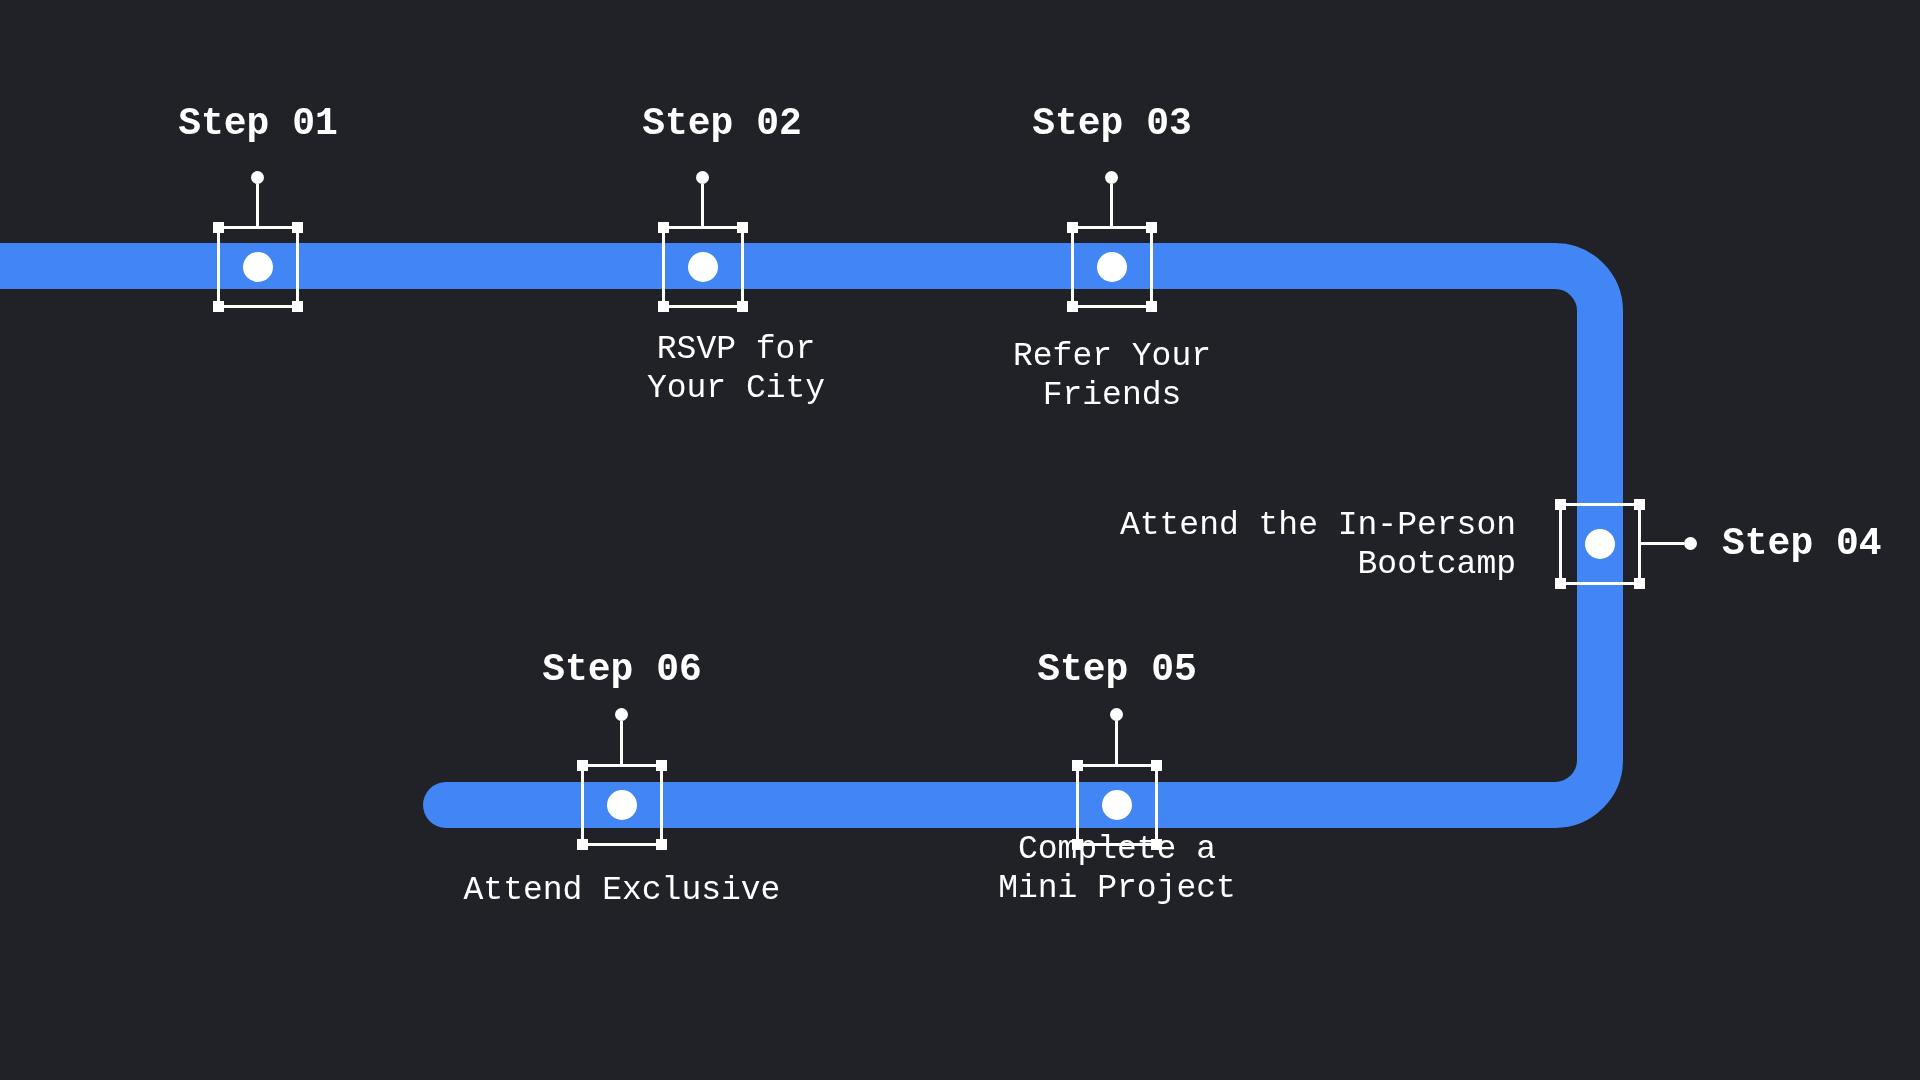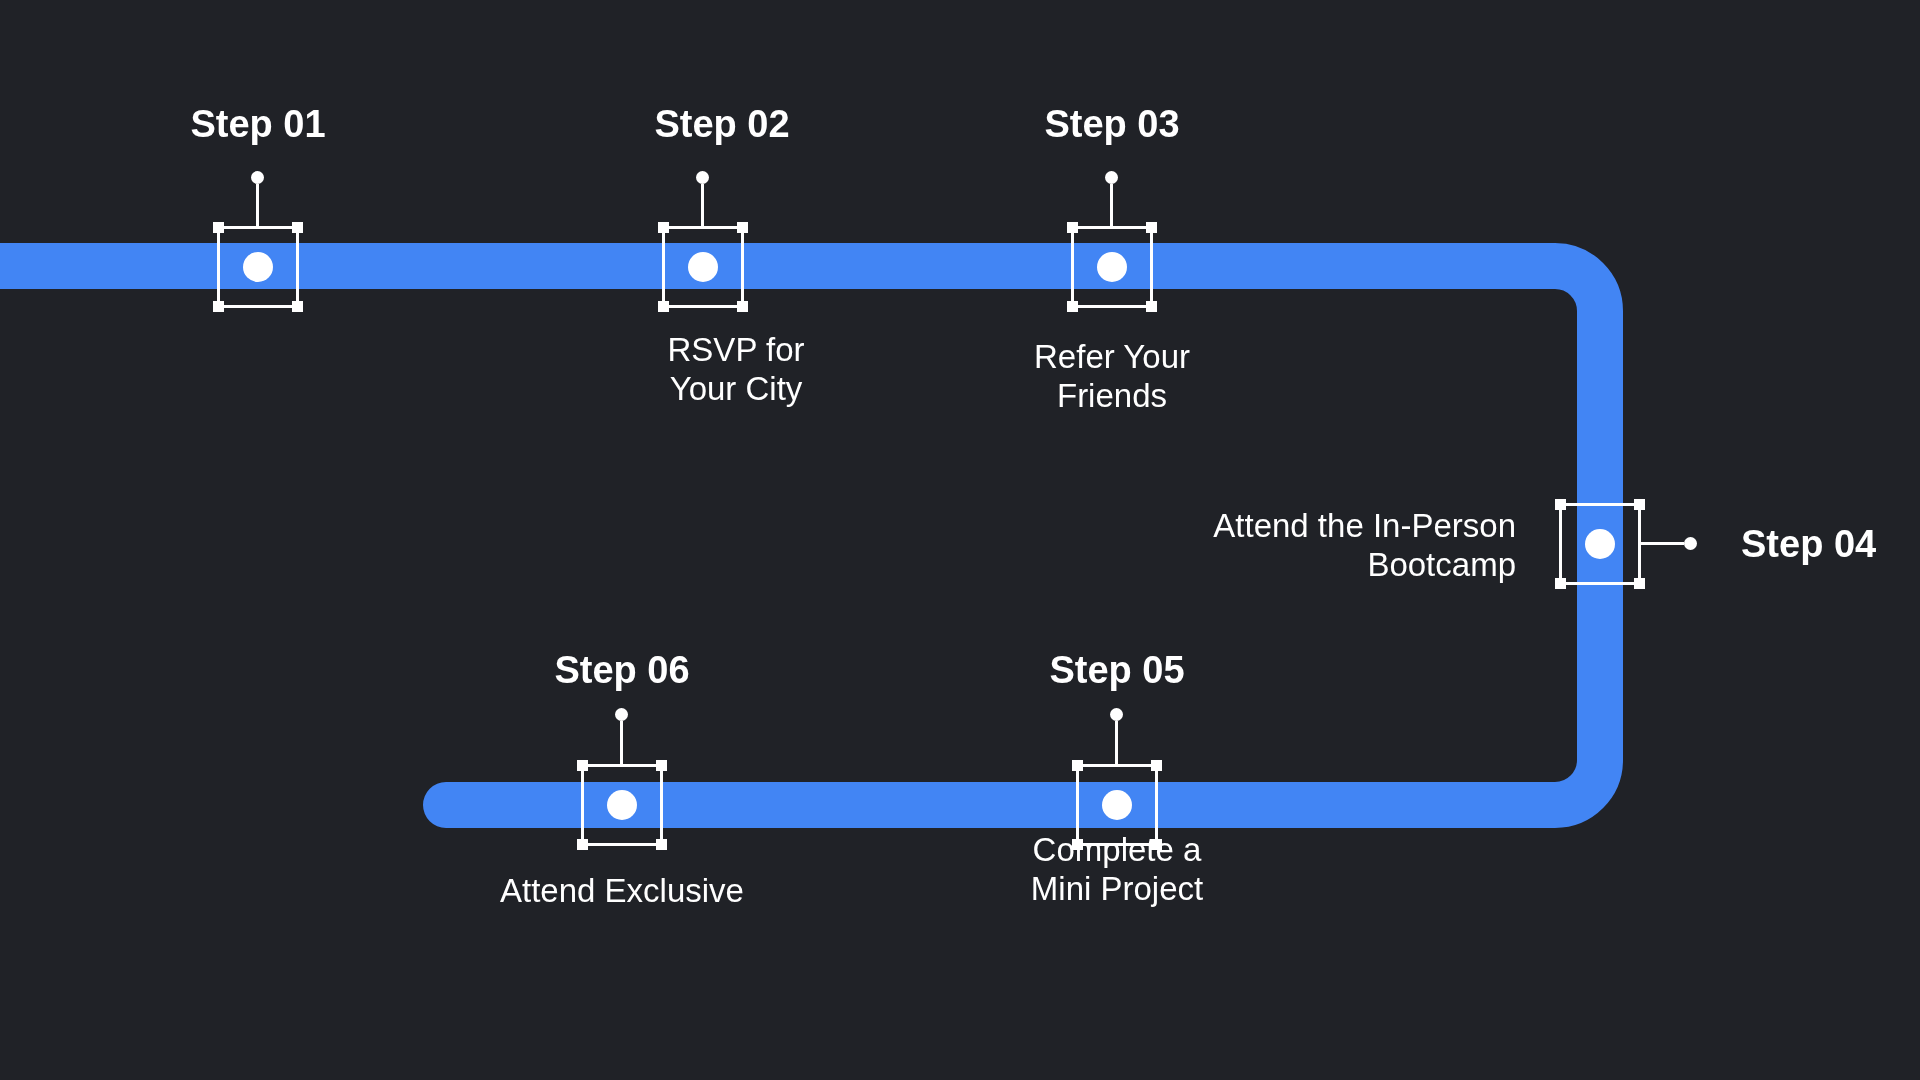--- a/index.html
+++ b/index.html
@@ -8,38 +8,38 @@
     --fg: #ffffff;
   }
   * { margin: 0; padding: 0; box-sizing: border-box; }
   html, body { background: var(--bg); }
   .canvas {
     position: relative;
     width: 1920px;
     height: 914px;
     background: var(--bg);
     overflow: hidden;
-    font-family: Liberation Sans, sans-serif;
+    font-family: Liberation Mono, monospace;
     color: var(--fg);
   }
   .track { position: absolute; left: 0; top: 0; }
 
   .step-header {
     position: absolute;
     font-size: 38px;
     line-height: 38px;
     font-weight: 700;
     white-space: nowrap;
     color: var(--fg);
   }
   .step-header.c { transform: translateX(-50%); }
   #hdr-1 { left: 258px;  top: 105px; }
   #hdr-2 { left: 722px;  top: 105px; }
   #hdr-3 { left: 1112px; top: 105px; }
-  #hdr-4 { left: 1722px; top: 525px; margin-left: 19px; }
+  #hdr-4 { left: 1722px; top: 525px; }
   #hdr-5 { left: 1117px; top: 651px; }
   #hdr-6 { left: 622px;  top: 651px; }
 
   .stem { position: absolute; }
   .stem-v { display: flex; flex-direction: column; align-items: center; width: 13px; }
   .stem-h { display: flex; flex-direction: row; align-items: center; height: 13px; }
   .stem-dot { width: 13px; height: 13px; border-radius: 50%; background: var(--fg); flex: none; }
   .stem-line { background: var(--fg); flex: none; }
   .stem-v .stem-line { width: 3px; height: 42px; }
   .stem-v.long .stem-line { height: 43px; }

